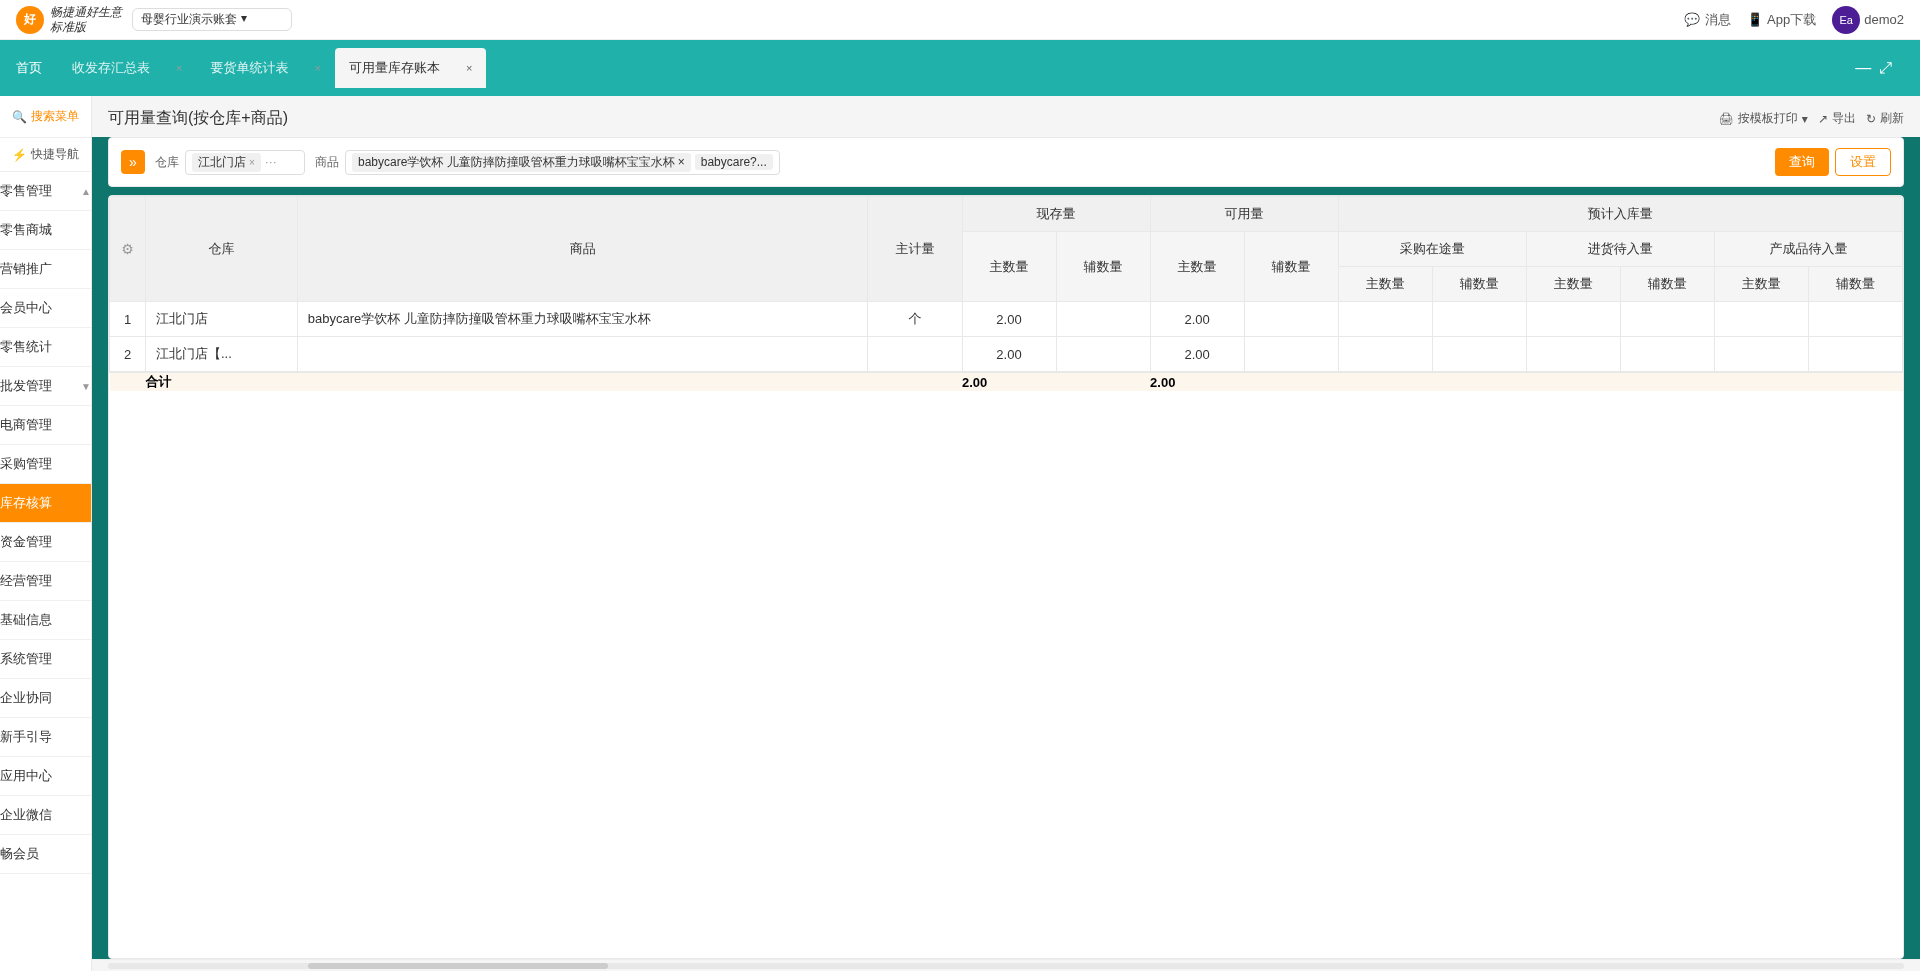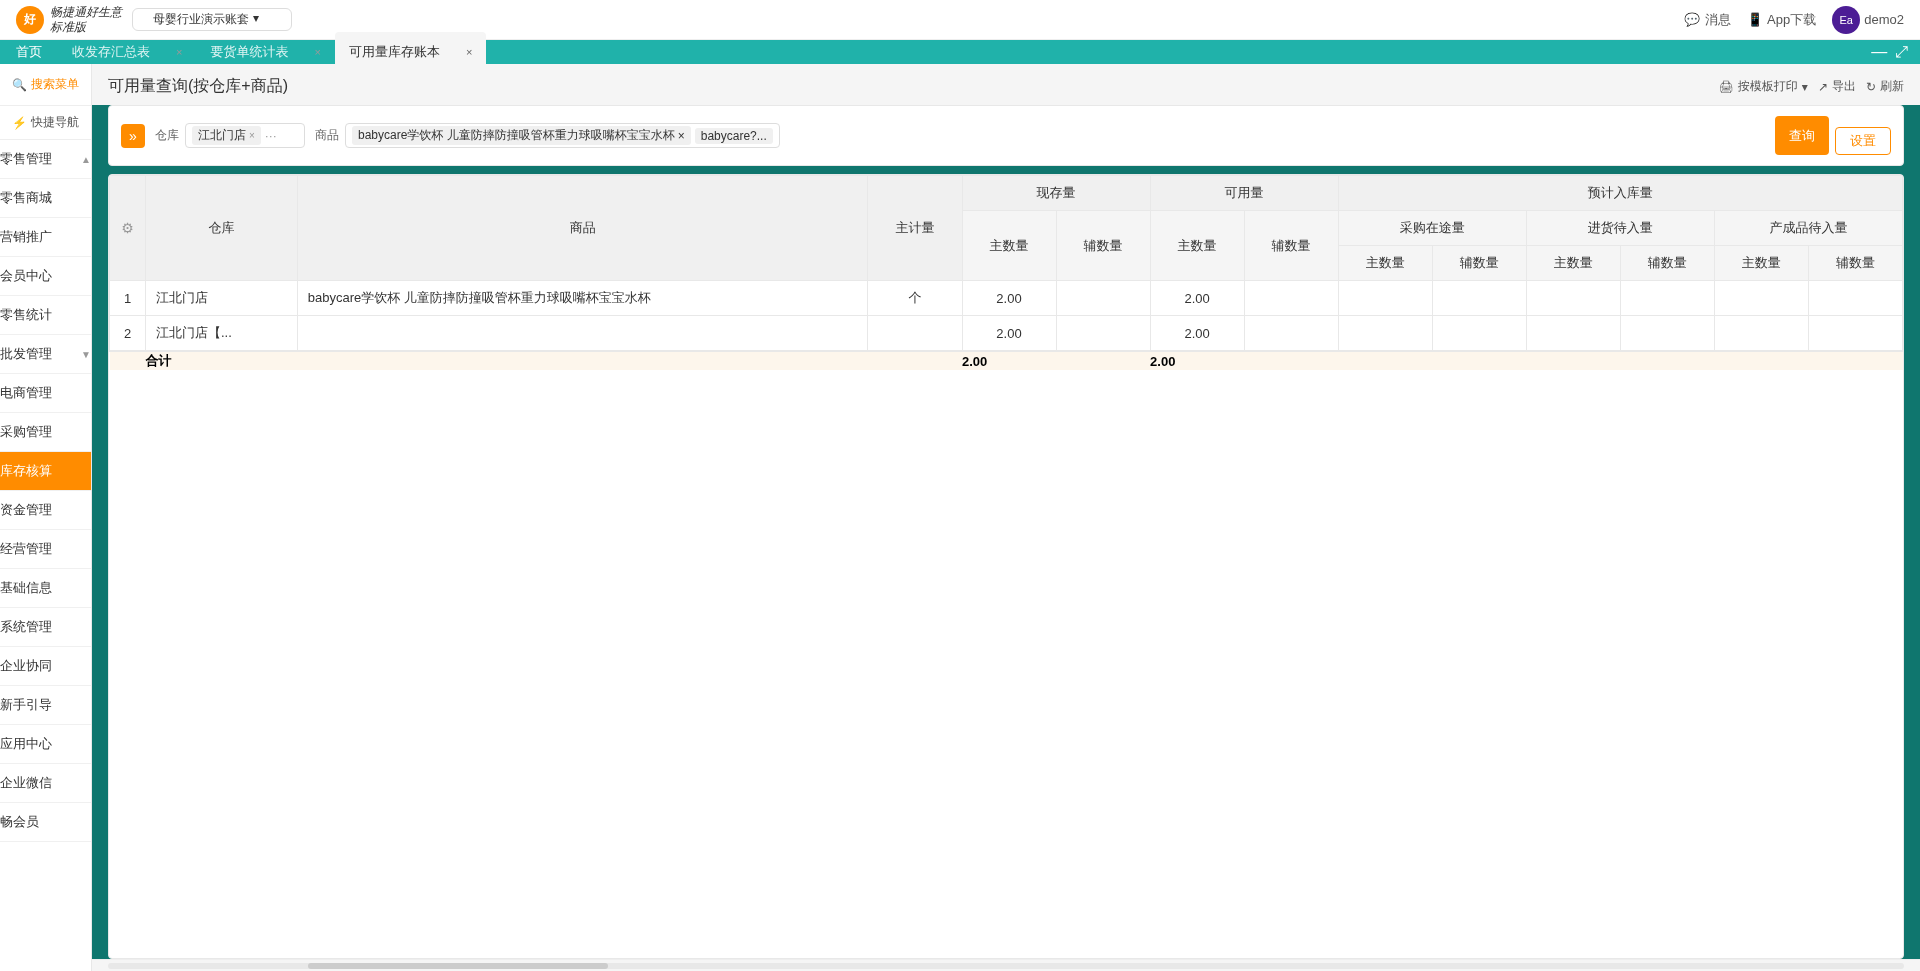--- a/index.html
+++ b/index.html
@@ -16,29 +16,29 @@
       border-bottom: 1px solid #eee;
       flex-shrink: 0;
     }
     .top-bar-left { display: flex; align-items: center; gap: 10px; }
     .logo-area { display: flex; align-items: center; gap: 6px; }
     .logo-icon { width: 28px; height: 28px; background: #ff8c00; border-radius: 50%; display: flex; align-items: center; justify-content: center; color: white; font-size: 12px; font-weight: bold; }
     .logo-text { font-size: 12px; color: #333; line-height: 1.2; font-style: italic; }
     .top-bar-right { display: flex; align-items: center; gap: 16px; color: #555; font-size: 13px; }
     .top-bar-right-item { display: flex; align-items: center; gap: 4px; cursor: pointer; }
     .avatar { width: 28px; height: 28px; border-radius: 50%; background: #4c1d95; display: flex; align-items: center; justify-content: center; color: white; font-size: 11px; }
-    .store-selector { display: flex; align-items: flex-start; gap: 4px; border: 1px solid #ddd; border-radius: 6px; padding: 2px 20px; font-size: 12px; color: #333; min-width: 160px; cursor: pointer; }
+    .store-selector { display: flex; align-items: flex-start; gap: 4px; border: 1px solid #ddd; border-radius: 6px; padding: 2px 8px; font-size: 12px; color: #333; min-width: 160px; cursor: pointer; }
 
     
     .tab-bar {
-      height: 24px;
+      height: 56px;
       background: #20b2aa;
       display: flex;
       align-items: center;
-      padding: 0 0 0 0;
+      padding: 0 16px 0 0;
       flex-shrink: 0;
     }
     .tab-item {
       height: 40px;
       display: flex;
       align-items: center;
       padding: 0 14px;
       font-size: 13px;
       color: rgba(255,255,255,0.85);
       cursor: pointer;
@@ -140,21 +140,21 @@
     .filter-tag .tag-close { color: #999; cursor: pointer; font-size: 10px; }
     .filter-more { color: #999; font-size: 12px; cursor: pointer; }
     .filter-product-container {
       display: flex; align-items: center; gap: 4px;
       border: 1px solid #ddd; border-radius: 4px; padding: 2px 6px;
       min-width: 350px; background: #fff;
     }
     .filter-product-tag { background: #f0f0f0; border-radius: 3px; padding: 1px 6px; font-size: 12px; color: #333; display: flex; align-items: center; gap: 3px; }
     .filter-actions { margin-left: auto; display: flex; gap: 6px; }
     .btn-query { background: #ff8c00; color: white; border: none; border-radius: 4px; padding: 4px 14px; font-size: 13px; cursor: pointer; }
-    .btn-settings { background: #fff; color: #ff8c00; border: 1px solid #ff8c00; border-radius: 4px; padding: 4px 14px; font-size: 13px; cursor: pointer; margin-top: 11px; }
+    .btn-settings { background: #fff; color: #ff8c00; border: 1px solid #ff8c00; border-radius: 4px; padding: 4px 14px; font-size: 13px; cursor: pointer; }
 
     
     .table-wrapper {
       flex: 1;
       overflow: auto;
       margin: 0 16px;
       background: #fff;
       border: 1px solid #e8e8e8;
       border-radius: 4px;
     }

